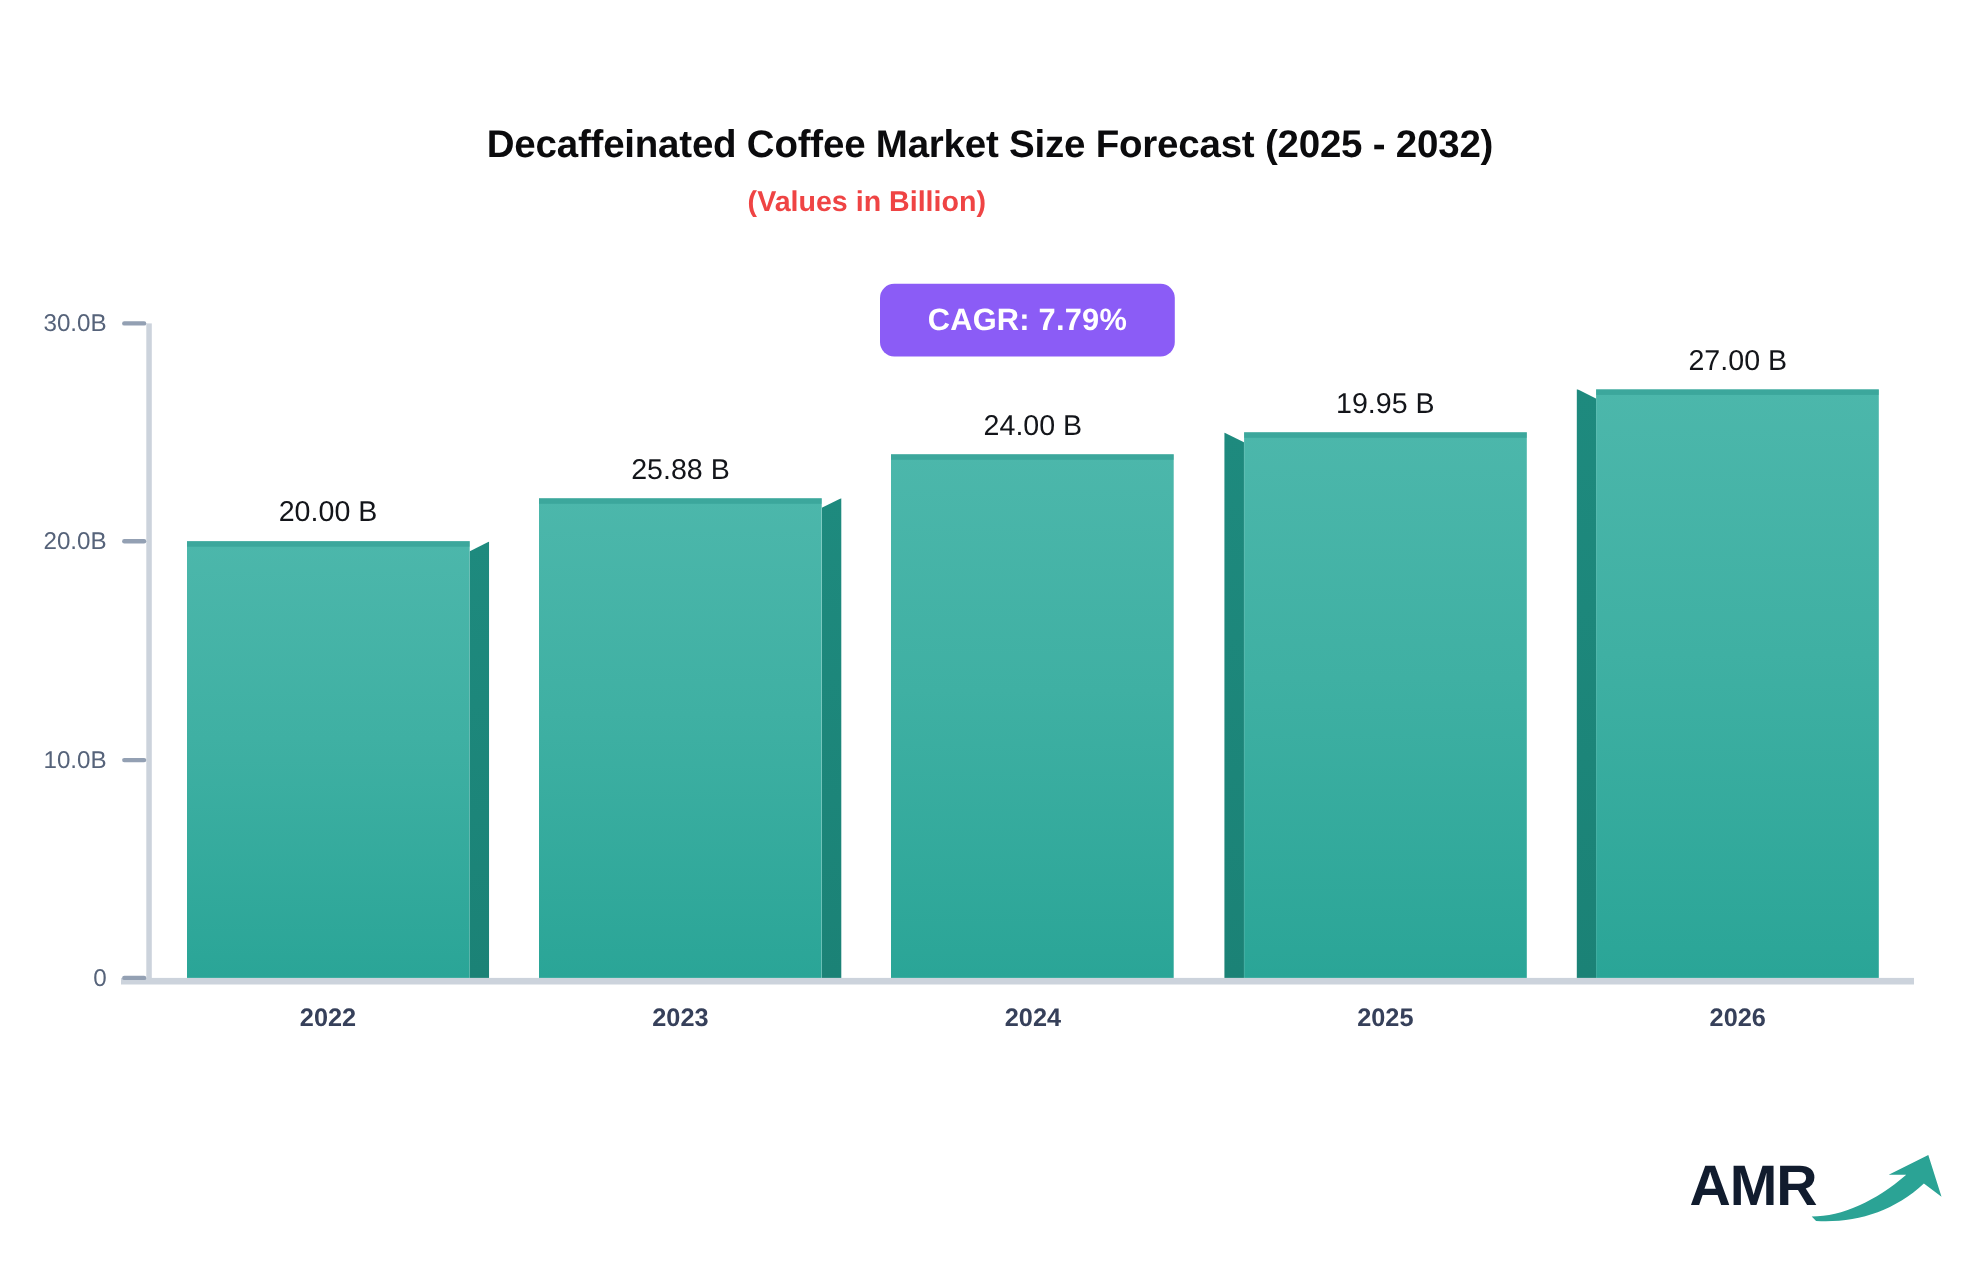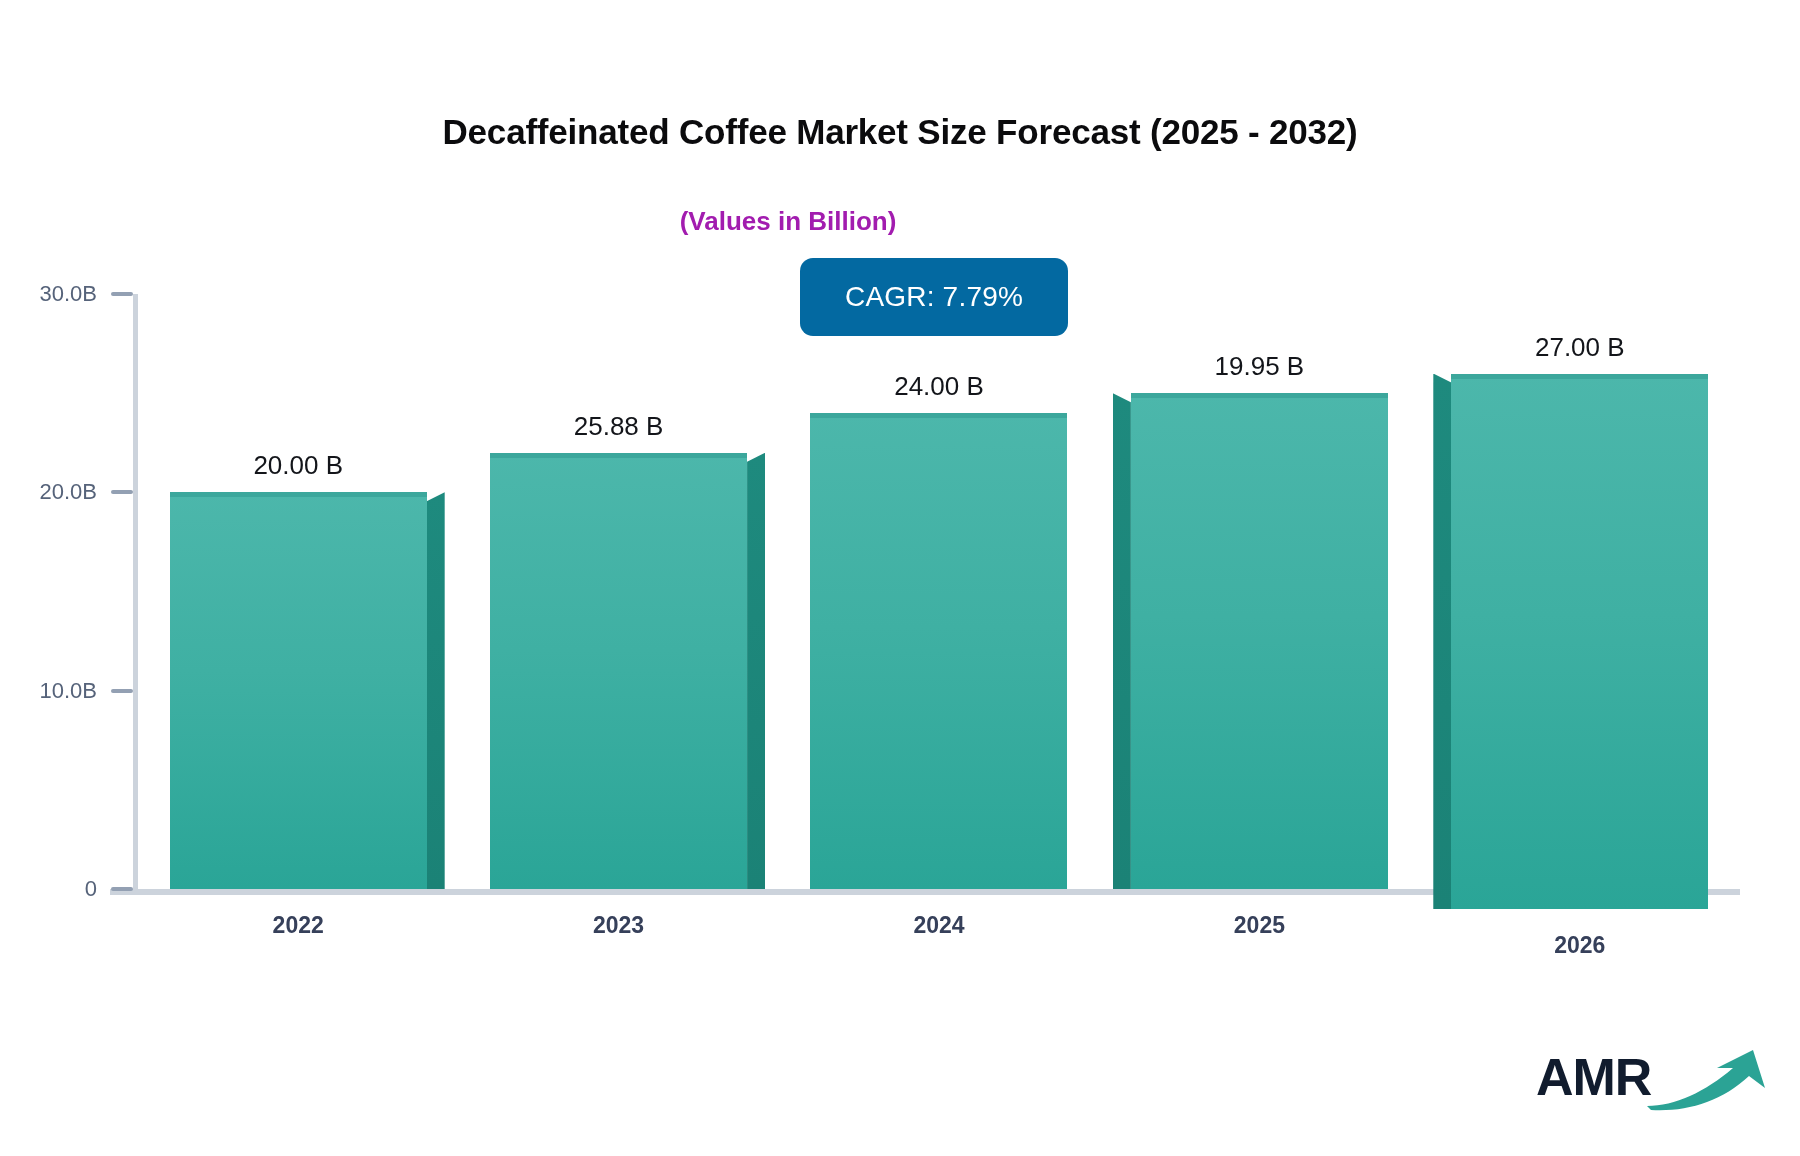--- a/index.html
+++ b/index.html
@@ -14,31 +14,31 @@
   
   .title {
     position:absolute; left:0; top:112px; width:1800px;
     text-align:center;
     font-size:35px; font-weight:bold; color:#0b0b0d;
     letter-spacing:-0.2px;
   }
   .subtitle {
     position:absolute; left:0; top:168px; width:1576px;
     text-align:center;
-    font-size:26px; font-weight:bold; color:#a21caf;margin-top:38px;
+    font-size:26px; font-weight:bold; color:#ef4444;
   }
 
   
   .cagr-badge {
     position:absolute; left:800px; top:258px;
-    width:268px; height:78px;
-    background:#0369a1;
+    width:268px; height:66px;
+    background:#8b5cf6;
     border-radius:13px;
     display:flex; align-items:center; justify-content:center;
-    font-size:28px; font-weight:normal; color:#ffffff;
+    font-size:28px; font-weight:bold; color:#ffffff;
     letter-spacing:0.2px;
   }
   
   .y-axis-line {
     position:absolute; left:133px; top:294px;
     width:5px; height:599px;
     background:#ccd3dc;
   }
   
   .x-axis-line {
@@ -165,21 +165,21 @@
       </div>
       <div class="bar-group" style="left: 1099.2px; top: 0px; width: 320.4px; height: 1156px;">
         <div class="bar-wrap" style="left: 31.7px; top: 393.167px; width: 257px; height: 495.833px;">
           <div class="bar-front"></div>
           <div class="bar-top"></div>
           <div class="bar-side left"></div>
         </div>
         <div class="bar-label" style="top: 351.167px;">19.95 B</div>
         <div class="x-label">2025</div>
       </div>
-      <div class="bar-group" style="left: 1419.6px; top: 0px; width: 320.4px; height: 1020px; margin-top: 20px;">
+      <div class="bar-group" style="left: 1419.6px; top: 0px; width: 320.4px; height: 1020px;">
         <div class="bar-wrap" style="left: 31.7px; top: 353.5px; width: 257px; height: 535.5px;">
           <div class="bar-front"></div>
           <div class="bar-top"></div>
           <div class="bar-side left"></div>
         </div>
         <div class="bar-label" style="top: 311.5px;">27.00 B</div>
         <div class="x-label">2026</div>
       </div>
     </div>
 

